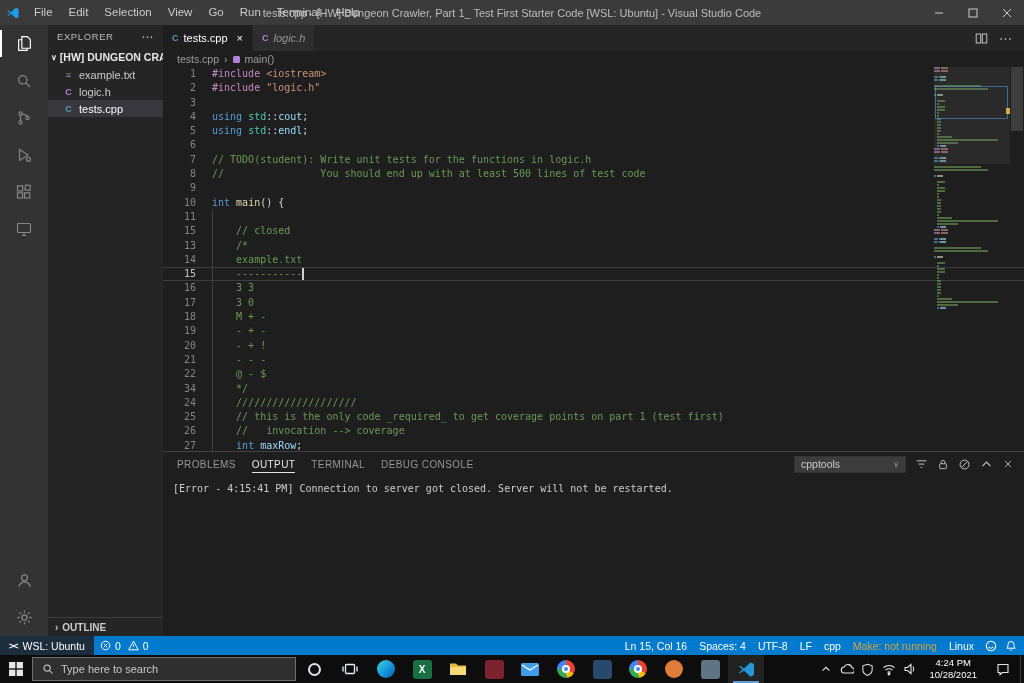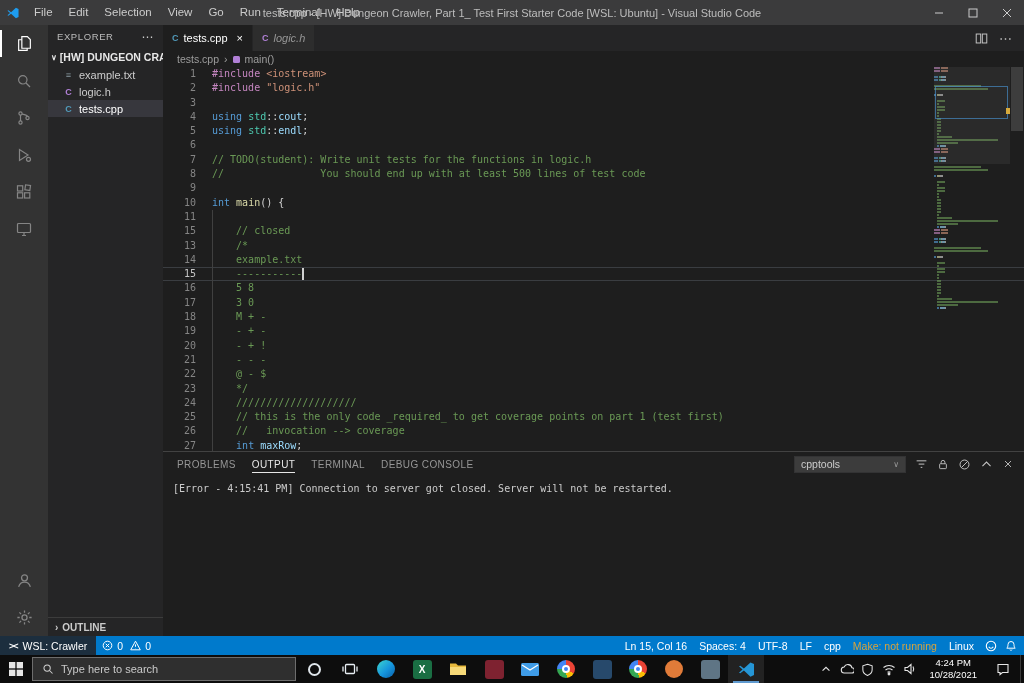--- a/index.html
+++ b/index.html
@@ -275,28 +275,28 @@
             <div class="code-line"><span class="gutter">6</span><span class="code-text"></span></div>
             <div class="code-line"><span class="gutter">7</span><span class="code-text"><span style="color: rgb(106, 153, 85);">// TODO(student): Write unit tests for the functions in logic.h</span></span></div>
             <div class="code-line"><span class="gutter">8</span><span class="code-text"><span style="color: rgb(106, 153, 85);">//                You should end up with at least 500 lines of test code</span></span></div>
             <div class="code-line"><span class="gutter">9</span><span class="code-text"></span></div>
             <div class="code-line"><span class="gutter">10</span><span class="code-text"><span style="color: rgb(86, 156, 214);">int</span><span style="color: rgb(212, 212, 212);"> </span><span style="color: rgb(220, 220, 170);">main</span><span style="color: rgb(212, 212, 212);">() {</span></span></div>
             <div class="code-line"><span class="gutter">11</span><span class="code-text"></span></div>
             <div class="code-line"><span class="gutter">15</span><span class="code-text"><span style="color: rgb(106, 153, 85);">    // closed</span></span></div>
             <div class="code-line"><span class="gutter">13</span><span class="code-text"><span style="color: rgb(106, 153, 85);">    /*</span></span></div>
             <div class="code-line"><span class="gutter">14</span><span class="code-text"><span style="color: rgb(106, 153, 85);">    example.txt</span></span></div>
             <div class="code-line current"><span class="gutter">15</span><span class="code-text"><span style="color: rgb(106, 153, 85);">    -----------</span></span><span class="cursor" style="left: 139.3px;"></span></div>
-            <div class="code-line"><span class="gutter">16</span><span class="code-text"><span style="color: rgb(106, 153, 85);">    5 8</span></span></div>
+            <div class="code-line"><span class="gutter">16</span><span class="code-text"><span style="color: rgb(106, 153, 85);">    3 3</span></span></div>
             <div class="code-line"><span class="gutter">17</span><span class="code-text"><span style="color: rgb(106, 153, 85);">    3 0</span></span></div>
             <div class="code-line"><span class="gutter">18</span><span class="code-text"><span style="color: rgb(106, 153, 85);">    M + -</span></span></div>
             <div class="code-line"><span class="gutter">19</span><span class="code-text"><span style="color: rgb(106, 153, 85);">    - + -</span></span></div>
             <div class="code-line"><span class="gutter">20</span><span class="code-text"><span style="color: rgb(106, 153, 85);">    - + !</span></span></div>
             <div class="code-line"><span class="gutter">21</span><span class="code-text"><span style="color: rgb(106, 153, 85);">    - - -</span></span></div>
             <div class="code-line"><span class="gutter">22</span><span class="code-text"><span style="color: rgb(106, 153, 85);">    @ - $</span></span></div>
-            <div class="code-line"><span class="gutter">23</span><span class="code-text"><span style="color: rgb(106, 153, 85);">    */</span></span></div>
+            <div class="code-line"><span class="gutter">34</span><span class="code-text"><span style="color: rgb(106, 153, 85);">    */</span></span></div>
             <div class="code-line"><span class="gutter">24</span><span class="code-text"><span style="color: rgb(106, 153, 85);">    ////////////////////</span></span></div>
             <div class="code-line"><span class="gutter">25</span><span class="code-text"><span style="color: rgb(106, 153, 85);">    // this is the only code _required_ to get coverage points on part 1 (test first)</span></span></div>
             <div class="code-line"><span class="gutter">26</span><span class="code-text"><span style="color: rgb(106, 153, 85);">    //   invocation --&gt; coverage</span></span></div>
             <div class="code-line"><span class="gutter">27</span><span class="code-text"><span style="color: rgb(212, 212, 212);">    </span><span style="color: rgb(86, 156, 214);">int</span><span style="color: rgb(212, 212, 212);"> </span><span style="color: rgb(156, 220, 254);">maxRow</span><span style="color: rgb(212, 212, 212);">;</span></span></div>
           </div>
         <div class="indent-guide" style="left:49px; top:143px; height:243px;"></div>
         <div class="minimap">
           <div>
               <div class="mm-line">
                 <span class="mm-tok" style="width: 6px; background: rgb(197, 134, 192);"></span>
@@ -679,21 +679,21 @@
         </div>
         <div class="panel-body">[Error - 4:15:41 PM] Connection to server got closed. Server will not be restarted.</div>
       </div>
 
     </div>
   </div>
 
   <div class="statusbar">
     <div class="remote-badge">
       <span class="remote-glyph">&gt;&lt;</span>
-      <span>WSL: Crawler</span>
+      <span>WSL: Ubuntu</span>
     </div>
     <div class="status-item">
       <span>
           <svg width="11" height="11" viewBox="0 0 11 11" fill="none" stroke="#ffffff" stroke-width="1">
             <circle cx="5.5" cy="5.5" r="4.3"></circle>
             <path d="M3.8 3.8l3.4 3.4M7.2 3.8 3.8 7.2"></path>
           </svg>
         </span>
       <span>0</span>
       <span style="margin-left:3px;">

